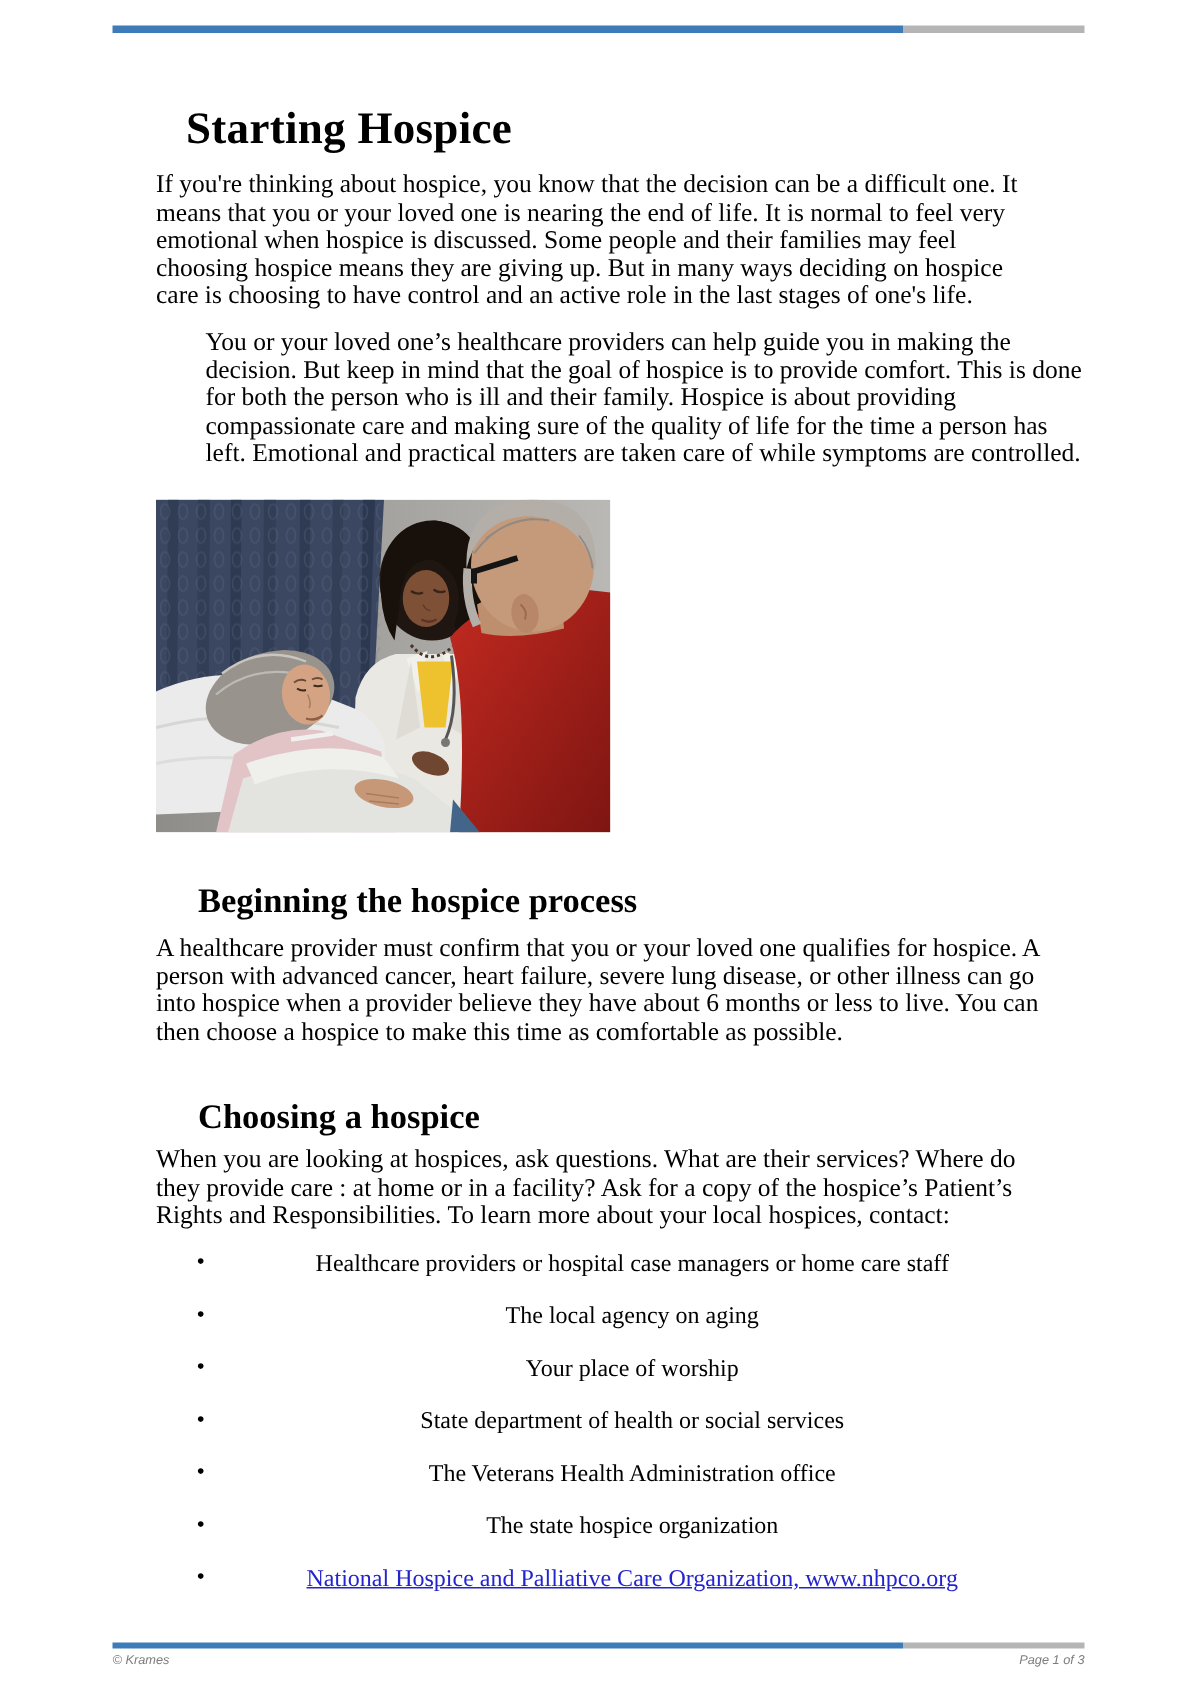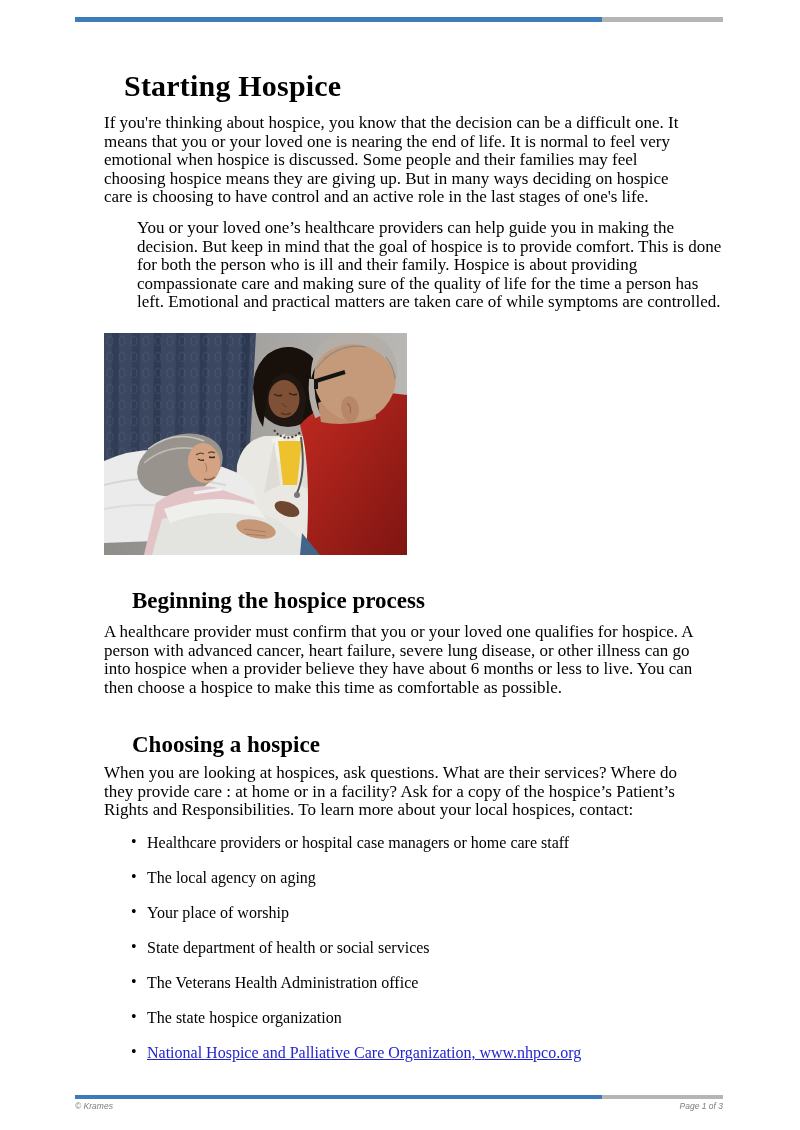--- a/index.html
+++ b/index.html
@@ -23,21 +23,21 @@
   #p4{top:764px;}
   h2.section{position:absolute;left:116px;margin:16px;
     font:bold 23px/27px "Liberation Serif", serif;text-align:right;}
   #h2-1{top:571px;}
   #h2-2{top:715px;}
 
   .photo-wrap{position:absolute;left:104px;top:333px;width:303px;height:222px;overflow:hidden;}
   .photo-wrap svg{display:block;}
 
   ul.contacts{position:absolute;left:104px;top:834px;width:592px;margin:0;padding:0;list-style:none;}
-  ul.contacts li{position:relative;padding-left:43px;font-size:16px;line-height:18.5px;margin-bottom:16.5px;}
+  ul.contacts li{position:relative;padding-left:43px;font-size:16px;line-height:18.5px;margin-bottom:16.5px;text-align:center;}
   ul.contacts li::before{content:"\2022";position:absolute;left:27px;top:-1px;font-size:16px;color:#000;}
   ul.contacts a{color:#2424cf;text-decoration:underline;cursor:pointer;}
 
   .footer-copy{position:absolute;left:75px;top:1101px;
     font:italic 8.5px "Liberation Sans", sans-serif;color:#7d7d7d;}
   .footer-page{position:absolute;right:77px;top:1101px;
     font:italic 8.5px "Liberation Sans", sans-serif;color:#7d7d7d;}
 </style>
 </head>
 <body>

